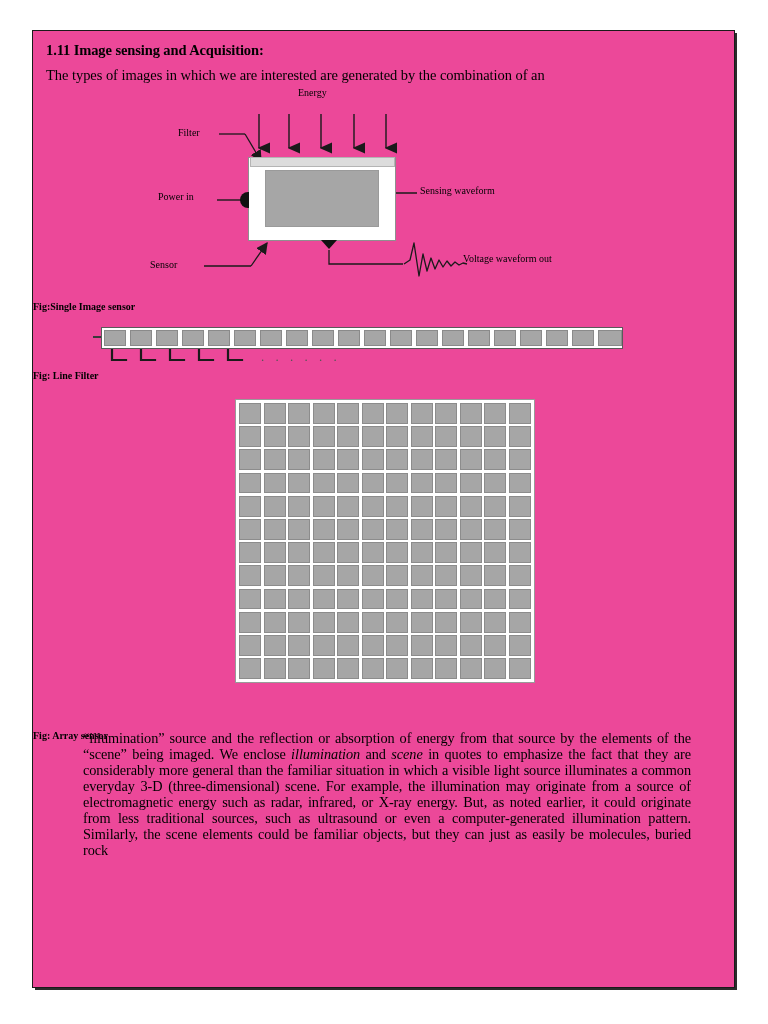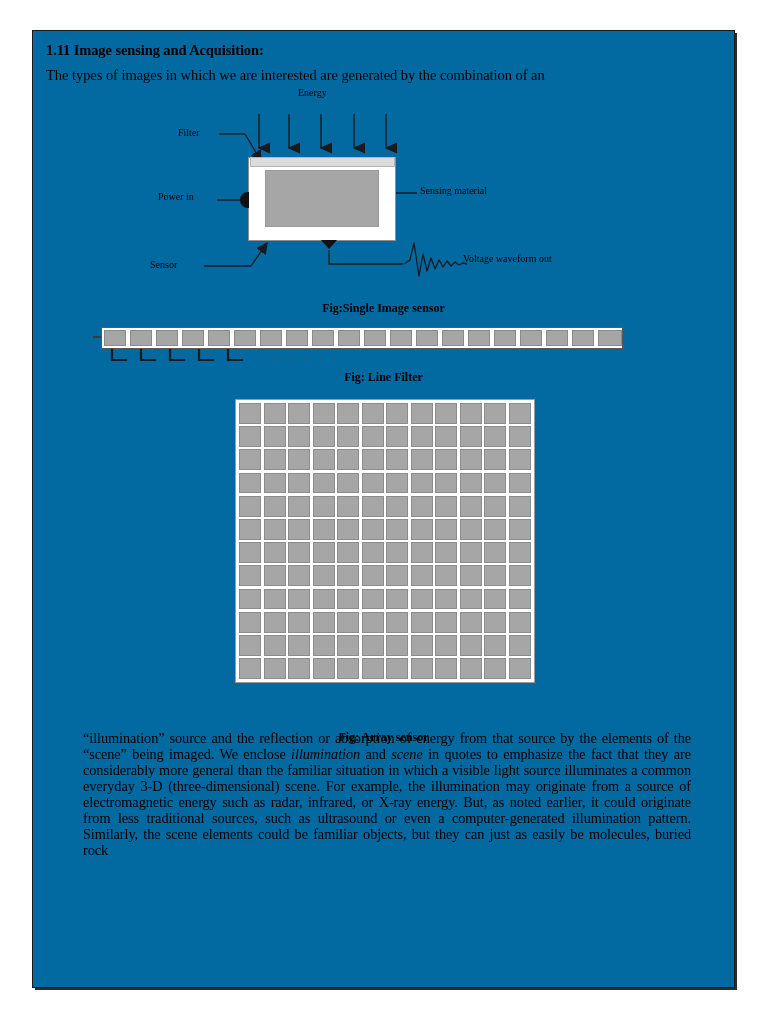--- a/index.html
+++ b/index.html
@@ -18,21 +18,21 @@
 
   
   #page-frame {
     position: absolute;
     left: 32px;
     top: 30px;
     width: 703px;
     height: 958px;
     border: 1.5px solid #1a1a1a;
     box-shadow: 2.5px 2.5px 0 -0.5px #2b2b2b;
-    background: #0369a1;
+    background: #ec4899;
     box-sizing: border-box;
   }
 
   #page-inner {
     position: relative;
     width: 100%;
     height: 100%;
   }
 
   
@@ -49,22 +49,21 @@
     position: absolute;
     left: 13px;
     top: 36px;
     font-size: 14.5px;
     letter-spacing: -0.05px;
   }
 
   .fig-caption {
     position: absolute;
     width: 100%;
-    text-align: center;
-    font-size: 12px;
+    font-size: 10px;
     font-weight: bold;
   }
   #caption-single { top: 270px; }
   #caption-line   { top: 339px; }
   #caption-array  { top: 699px; }
 
   #body-text {
     position: absolute;
     left: 50px;
     top: 685px;
@@ -289,21 +288,21 @@
     <div id="housing-box"></div>
     <div id="filter-bar"></div>
     <div id="sensing-rect"></div>
     <div id="power-connector"></div>
     <div id="out-connector"></div>
 
     <div class="dlabel" id="energy-label">Energy</div>
     <div class="dlabel" id="filter-label">Filter</div>
     <div class="dlabel" id="power-label">Power in</div>
     <div class="dlabel" id="housing-label">Sensor</div>
-    <div class="dlabel" id="sensing-label">Sensing material</div>
+    <div class="dlabel" id="sensing-label">Sensing waveform</div>
     <div class="dlabel" id="voltage-label">Voltage waveform out</div>
   </div>
 
   <div class="fig-caption" id="caption-single">Fig:Single Image sensor</div>
 
   <div id="line-sensor">
     <div id="line-lead"></div>
     <div id="line-strip">
           <div class="line-cell">
             <span></span>

